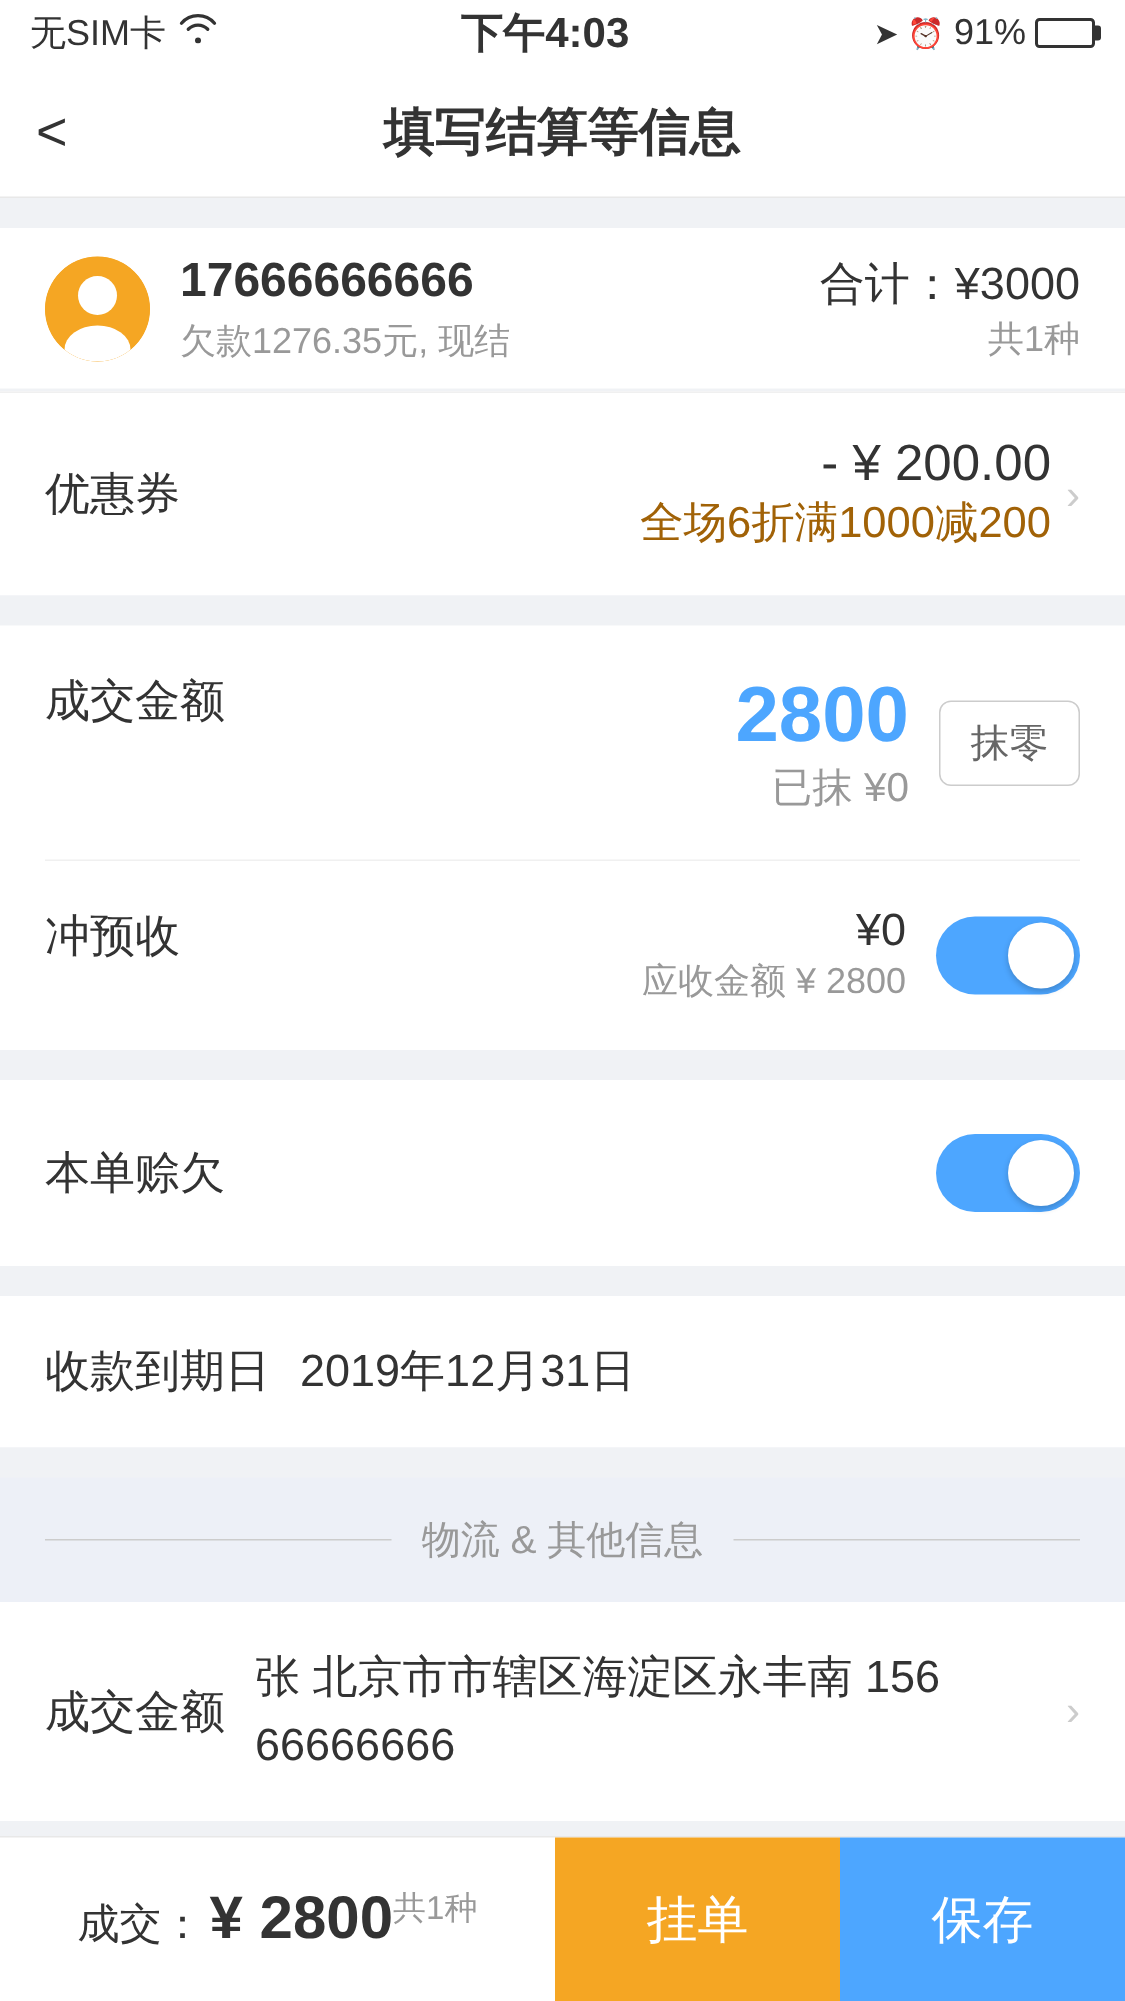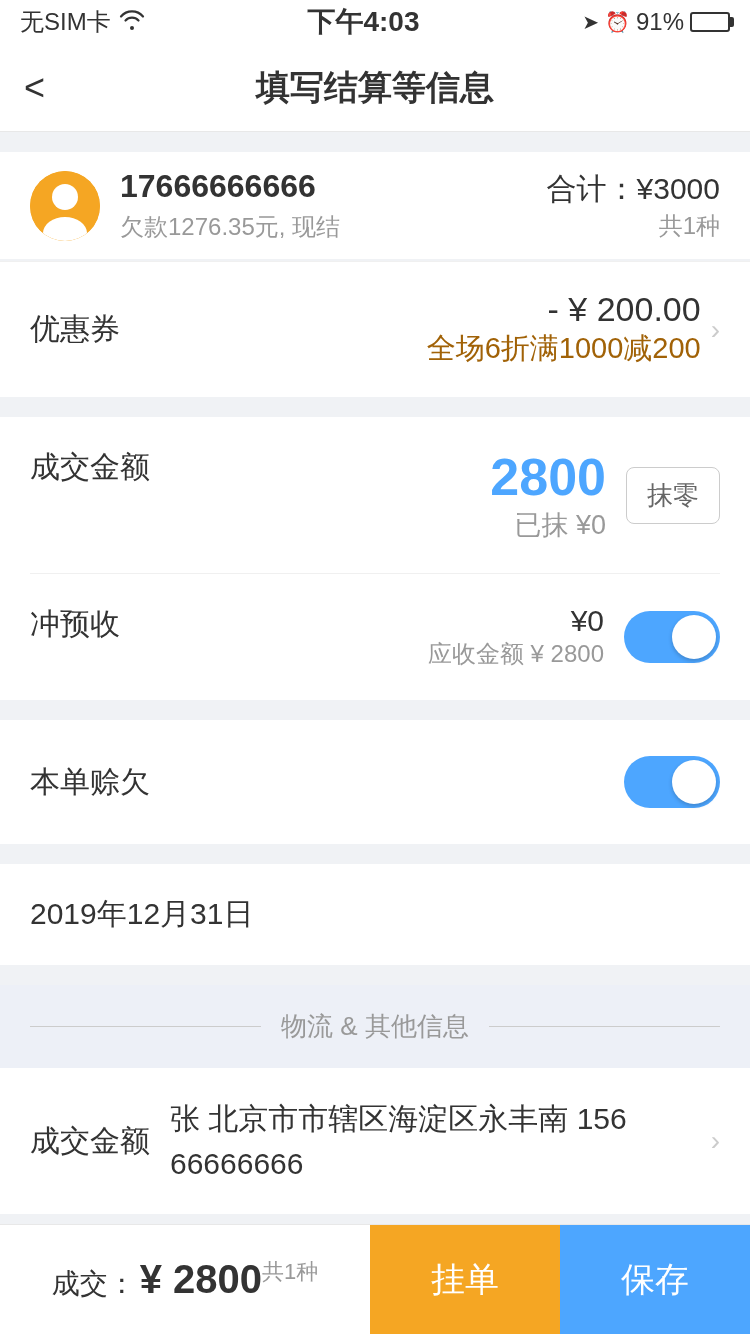--- a/index.html
+++ b/index.html
@@ -356,20 +356,21 @@
     <span class="row-label">本单赊欠</span>
     <div class="toggle">
       <div class="toggle-knob"></div>
     </div>
   </div>
 </div>
 
 <div class="separator"></div>
 
 <div class="due-date-section">
+  <span class="due-date-label">收款到期日</span>
   <span class="due-date-value">2019年12月31日</span>
 </div>
 
 <div class="separator"></div>
 
 <div class="logistics-section">
   <div class="logistics-line"></div>
   <span class="logistics-text">物流 &amp; 其他信息</span>
   <div class="logistics-line"></div>
 </div>

